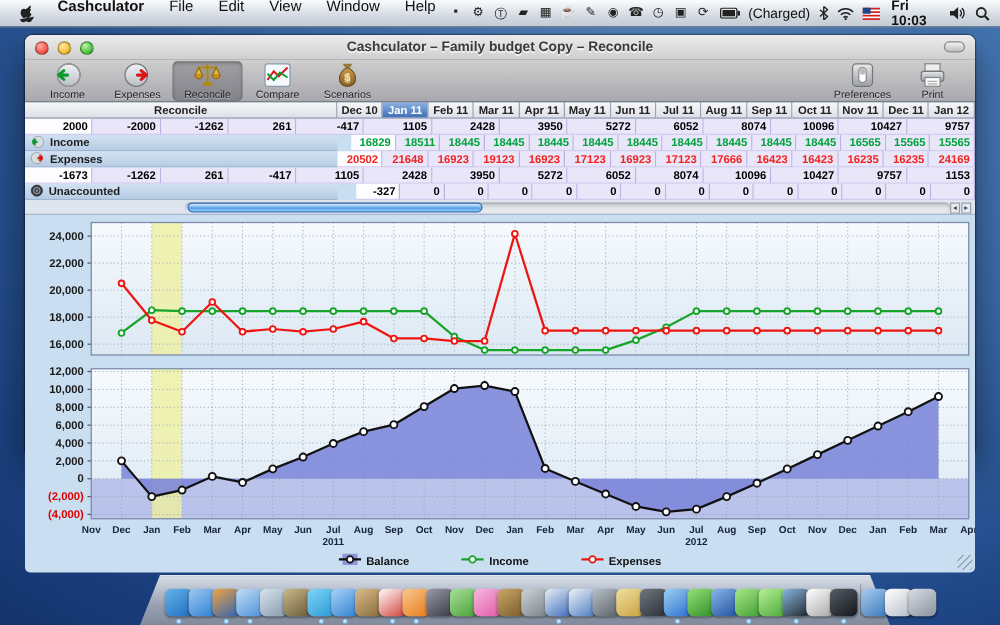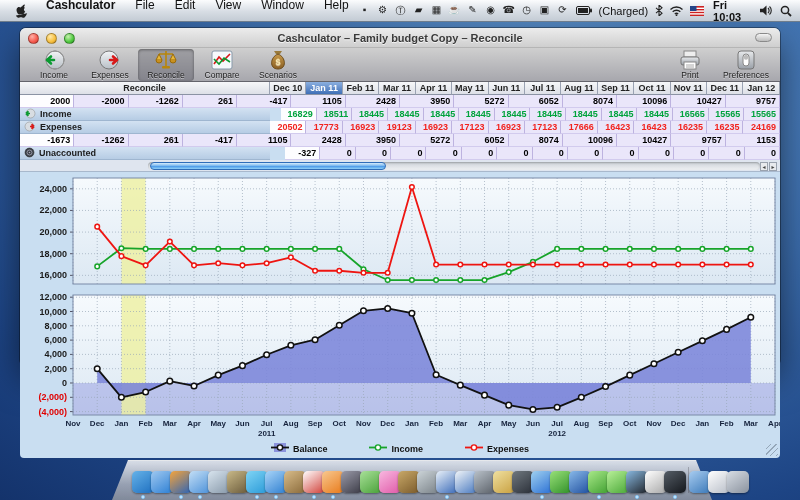--- a/index.html
+++ b/index.html
@@ -239,38 +239,38 @@
             <path d="M12 5 C4 8 3 20 12 20 C21 20 20 8 12 5 Z" fill="url(#gbag)" stroke="#6a4a1a"></path>
             <text x="12" y="16" font-size="9" font-weight="bold" text-anchor="middle" fill="#f8e8b0">$</text>
           </svg>
         </div>
         <div>Scenarios</div>
       </div>
       <div class="tool-spacer"></div>
       <div class="tool-btn">
         <div class="ticon">
           <svg width="24" height="22" viewBox="0 0 24 22">
+            <rect x="4" y="2" width="16" height="18" rx="3" fill="url(#gprn)" stroke="#777"></rect>
+            <rect x="9" y="5" width="6" height="12" rx="3" fill="#fff" stroke="#888"></rect>
+            <rect x="9.8" y="5.8" width="4.4" height="5" rx="2.2" fill="#bbb"></rect>
+          </svg>
+        </div>
+        <div>Preferences</div>
+      </div>
+      <div class="tool-btn">
+        <div class="ticon">
+          <svg width="24" height="22" viewBox="0 0 24 22">
             <rect x="6" y="2" width="12" height="6" fill="#eee" stroke="#888"></rect>
             <rect x="3" y="8" width="18" height="8" rx="2" fill="url(#gprn)" stroke="#777"></rect>
             <rect x="6" y="13" width="12" height="7" fill="#fff" stroke="#888"></rect>
             <line x1="8" y1="16" x2="16" y2="16" stroke="#aaa"></line>
             <line x1="8" y1="18" x2="16" y2="18" stroke="#aaa"></line>
           </svg>
         </div>
         <div>Print</div>
-      </div>
-      <div class="tool-btn">
-        <div class="ticon">
-          <svg width="24" height="22" viewBox="0 0 24 22">
-            <rect x="4" y="2" width="16" height="18" rx="3" fill="url(#gprn)" stroke="#777"></rect>
-            <rect x="9" y="5" width="6" height="12" rx="3" fill="#fff" stroke="#888"></rect>
-            <rect x="9.8" y="5.8" width="4.4" height="5" rx="2.2" fill="#bbb"></rect>
-          </svg>
-        </div>
-        <div>Preferences</div>
       </div>
     </div>
   <div id="table">
       <div class="trow">
         <div class="corner-cell">Reconcile</div>
         <div class="mon-cell">Dec 10</div>
         <div class="mon-cell selected">Jan 11</div>
         <div class="mon-cell">Feb 11</div>
         <div class="mon-cell">Mar 11</div>
         <div class="mon-cell">Apr 11</div>
@@ -325,21 +325,21 @@
       </div>
       <div class="trow">
         <div class="label-cell">
           <span><svg width="12" height="11" viewBox="0 0 24 22">
               <circle cx="11" cy="11" r="9" fill="#d8dde2" stroke="#888"></circle>
               <path d="M12 11 L20 11 M20 11 L15 6.5 M20 11 L15 15.5" stroke="#d81818" stroke-width="3.4" fill="none"></path>
             </svg></span>
           <span>Expenses</span>
         </div>
         <div class="val-cell first" style="color: rgb(242, 35, 30);">20502</div>
-        <div class="val-cell" style="color: rgb(242, 35, 30);">17773</div>
+        <div class="val-cell" style="color: rgb(242, 35, 30);">21648</div>
         <div class="val-cell" style="color: rgb(242, 35, 30);">16923</div>
         <div class="val-cell" style="color: rgb(242, 35, 30);">19123</div>
         <div class="val-cell" style="color: rgb(242, 35, 30);">16923</div>
         <div class="val-cell" style="color: rgb(242, 35, 30);">17123</div>
         <div class="val-cell" style="color: rgb(242, 35, 30);">16923</div>
         <div class="val-cell" style="color: rgb(242, 35, 30);">17123</div>
         <div class="val-cell" style="color: rgb(242, 35, 30);">17666</div>
         <div class="val-cell" style="color: rgb(242, 35, 30);">16423</div>
         <div class="val-cell" style="color: rgb(242, 35, 30);">16423</div>
         <div class="val-cell" style="color: rgb(242, 35, 30);">16235</div>

